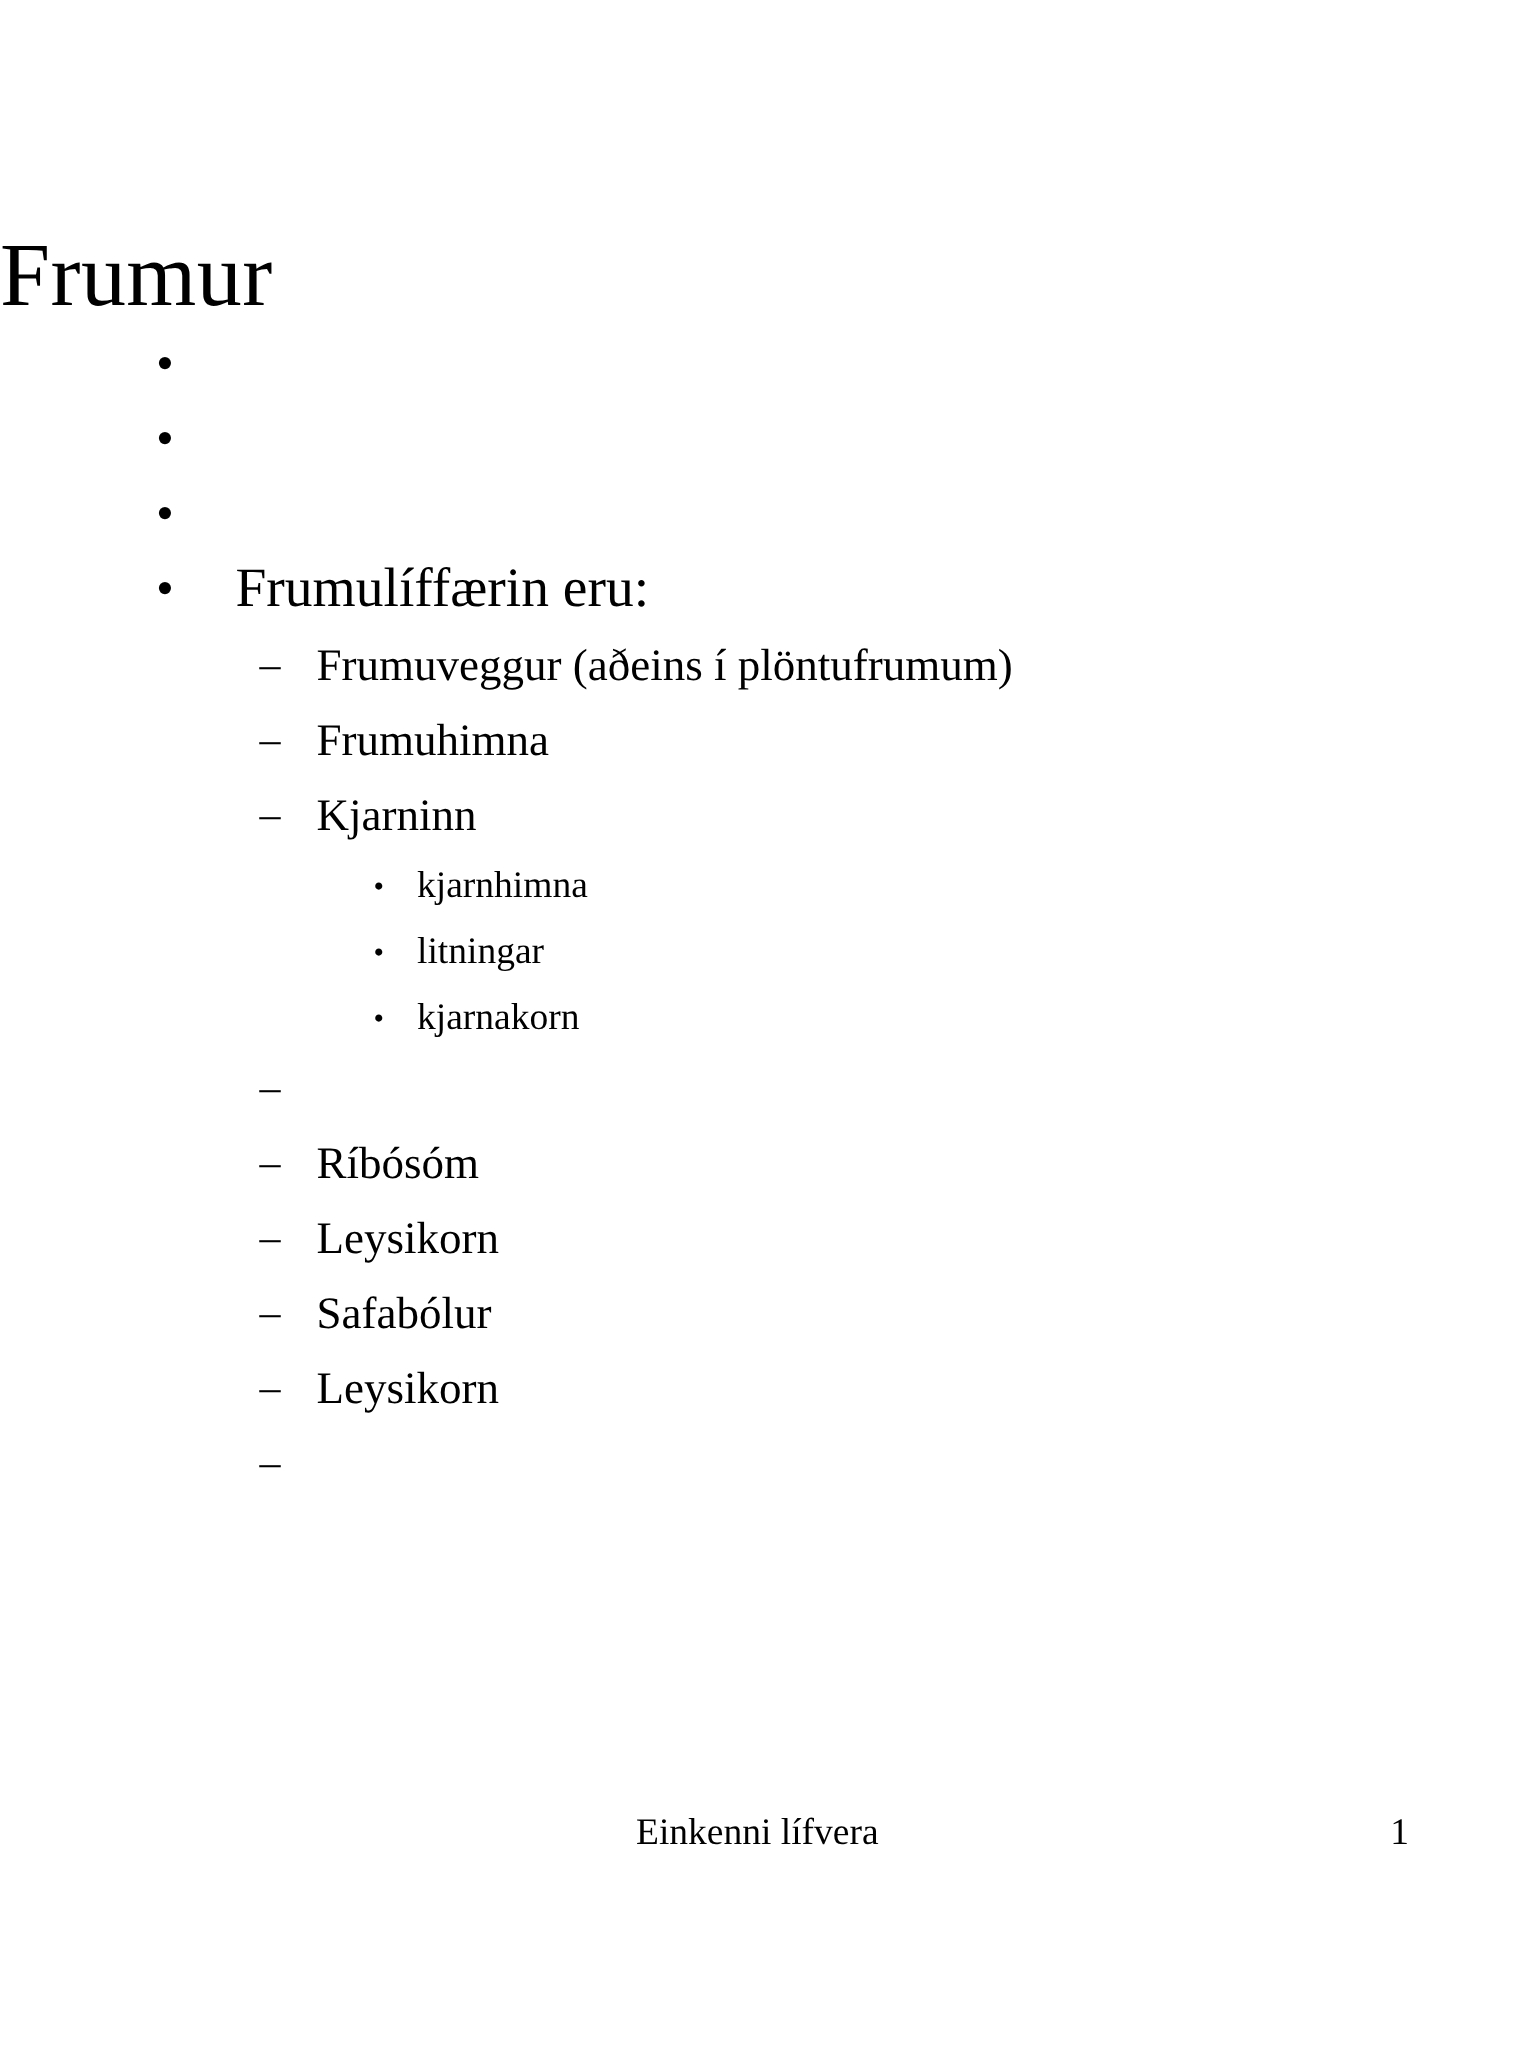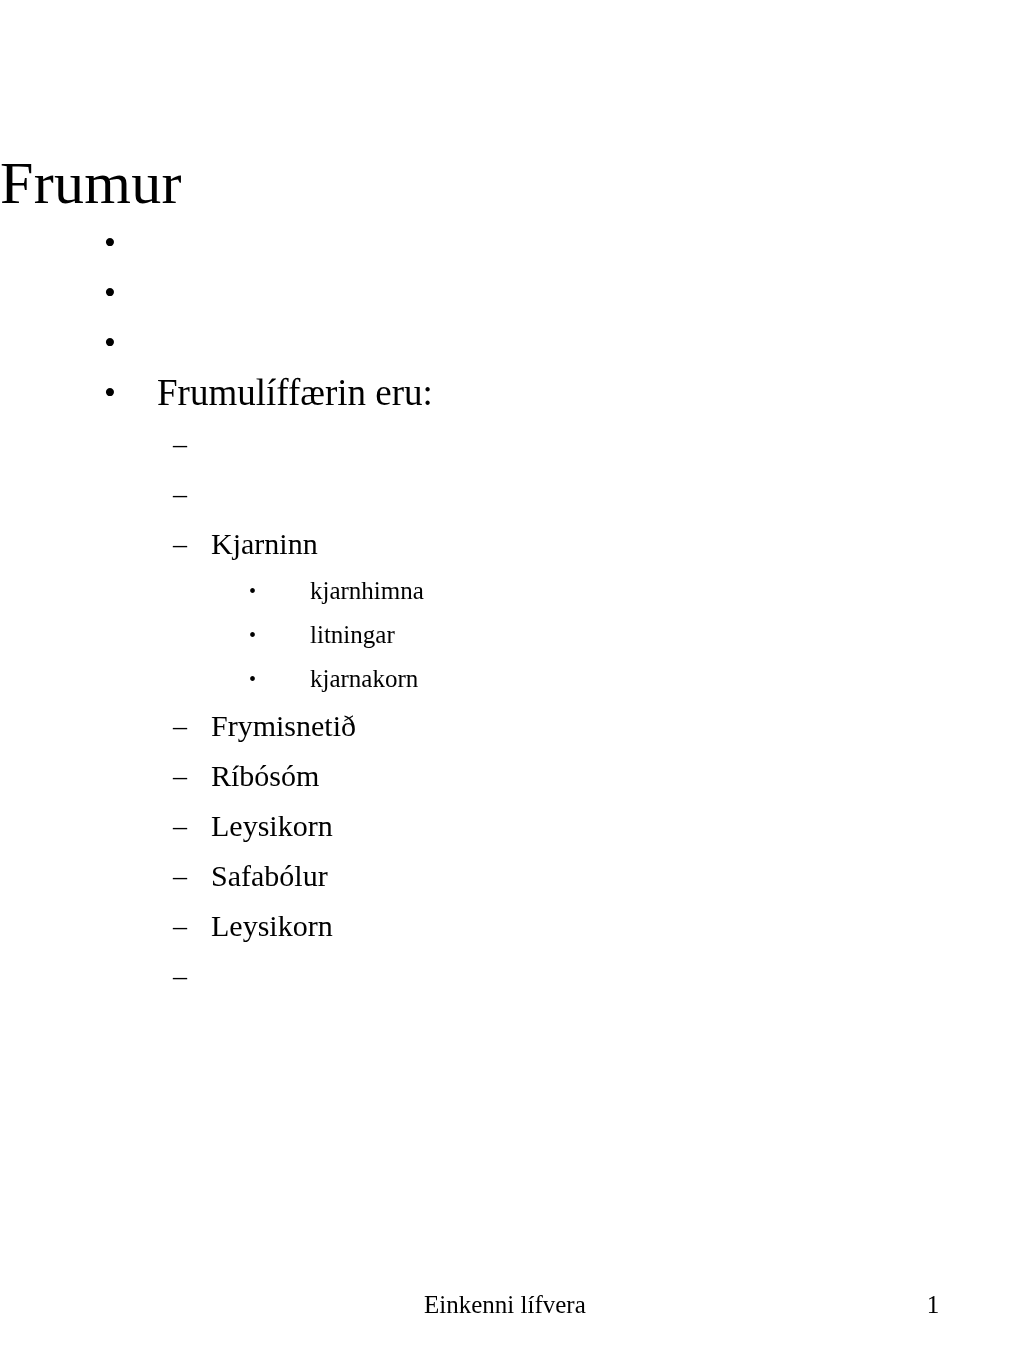--- a/index.html
+++ b/index.html
@@ -92,28 +92,27 @@
     flex: 0 0 35px;
     font-size: 20px;
     line-height: 44px;
     text-align: left;
     padding-left: 6px;
     box-sizing: border-box;
   }
   .lvl3 .text {
     font-size: 25px;
     line-height: 44px;
-    margin-left: 32px;
   }
 
   
   .footer {
     position: absolute;
     left: 0;
-    top: 1288px;
+    top: 1205px;
     width: 896px;
     height: 40px;
   }
   .footer-text {
     position: absolute;
     left: 424px;
     top: 0;
     font-size: 25px;
     line-height: 34px;
   }
@@ -143,43 +142,44 @@
       </div>
       <div class="bullet-row lvl1">
         <span class="marker">•</span>
       </div>
       <div class="bullet-row lvl1">
         <span class="marker">•</span>
         <span class="text">Frumulíffærin eru:</span>
       </div>
       <div class="bullet-row lvl2">
         <span class="marker">–</span>
-      </div>
-      <div class="bullet-row lvl2">
-        <span class="marker">–</span>
+        <span class="text">Frumuveggur (aðeins í plöntufrumum)</span>
+      </div>
+      <div class="bullet-row lvl2">
+        <span class="marker">–</span>
+        <span class="text">Frumuhimna</span>
       </div>
       <div class="bullet-row lvl2">
         <span class="marker">–</span>
         <span class="text">Kjarninn</span>
       </div>
       <div class="bullet-row lvl3">
         <span class="marker">•</span>
         <span class="text">kjarnhimna</span>
       </div>
       <div class="bullet-row lvl3">
         <span class="marker">•</span>
         <span class="text">litningar</span>
       </div>
       <div class="bullet-row lvl3">
         <span class="marker">•</span>
         <span class="text">kjarnakorn</span>
       </div>
       <div class="bullet-row lvl2">
         <span class="marker">–</span>
-        <span class="text">Frymisnetið</span>
       </div>
       <div class="bullet-row lvl2">
         <span class="marker">–</span>
         <span class="text">Ríbósóm</span>
       </div>
       <div class="bullet-row lvl2">
         <span class="marker">–</span>
         <span class="text">Leysikorn</span>
       </div>
       <div class="bullet-row lvl2">

